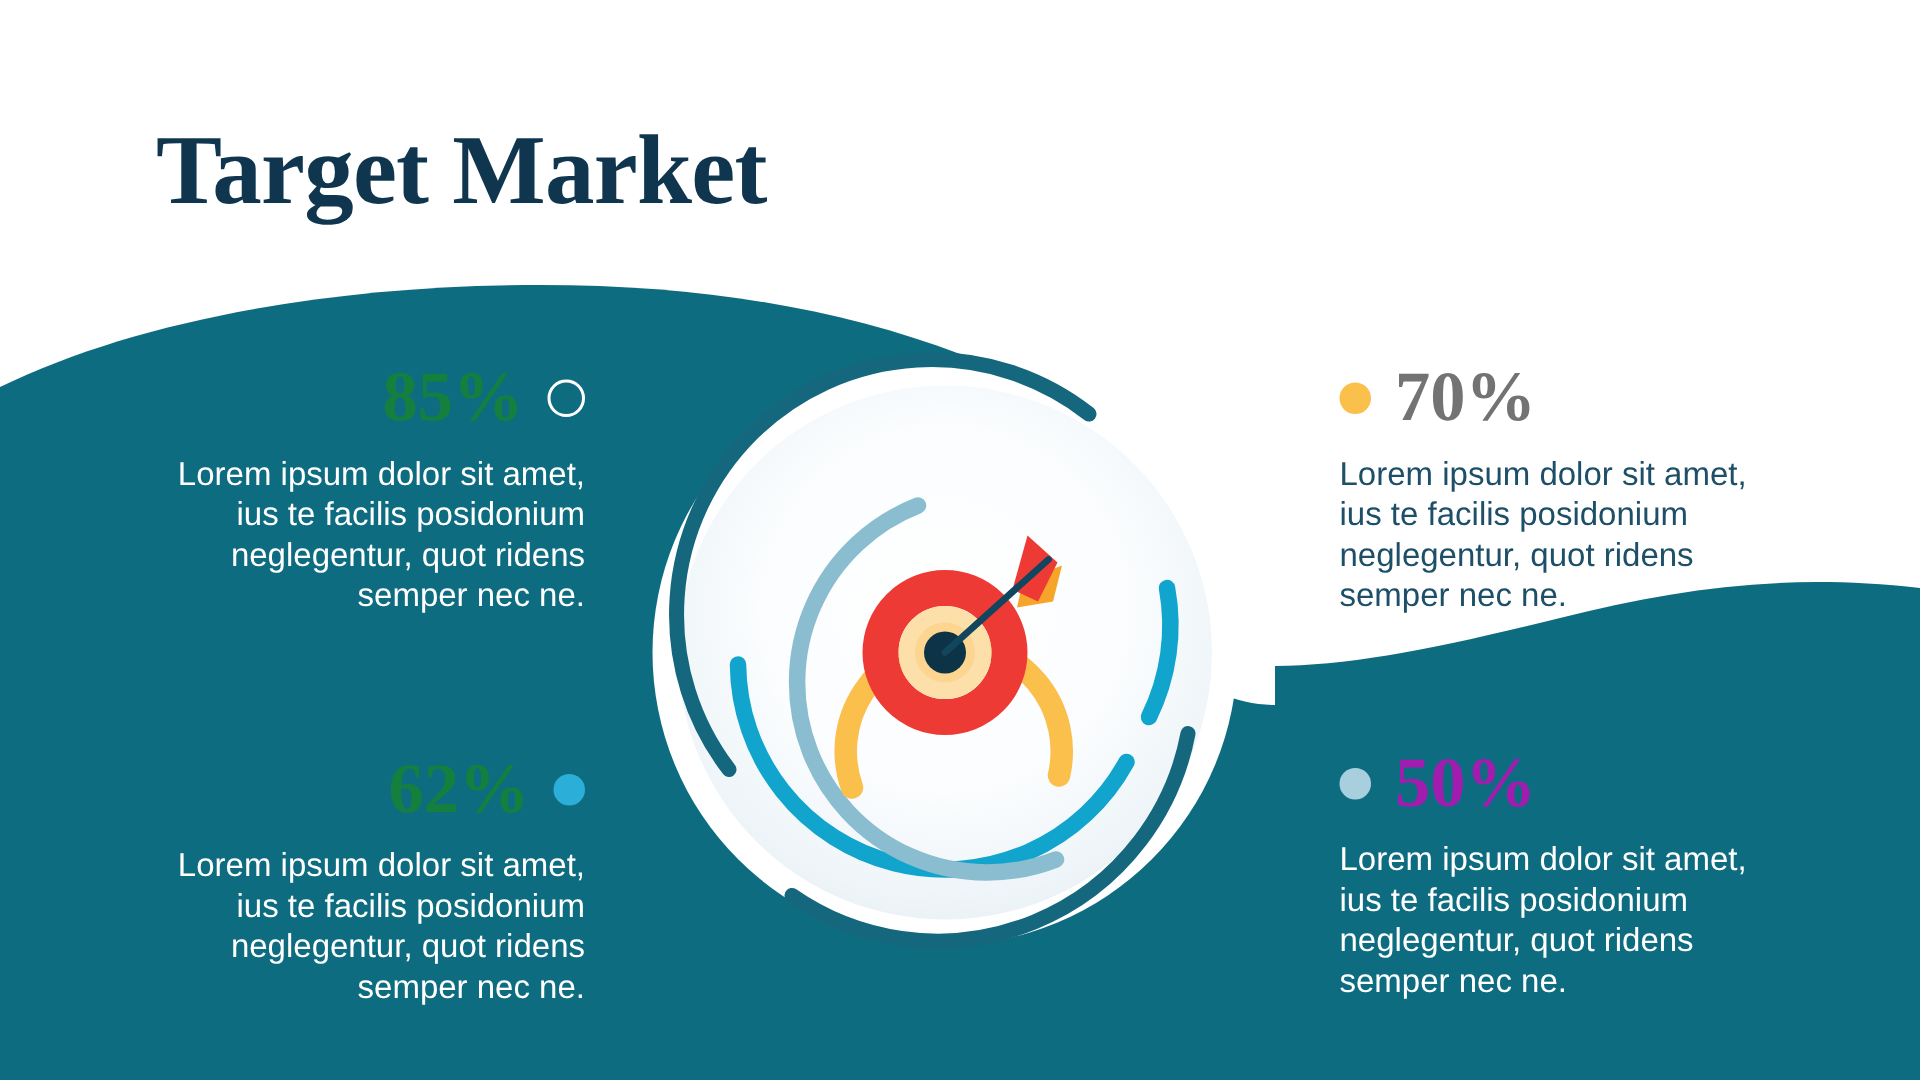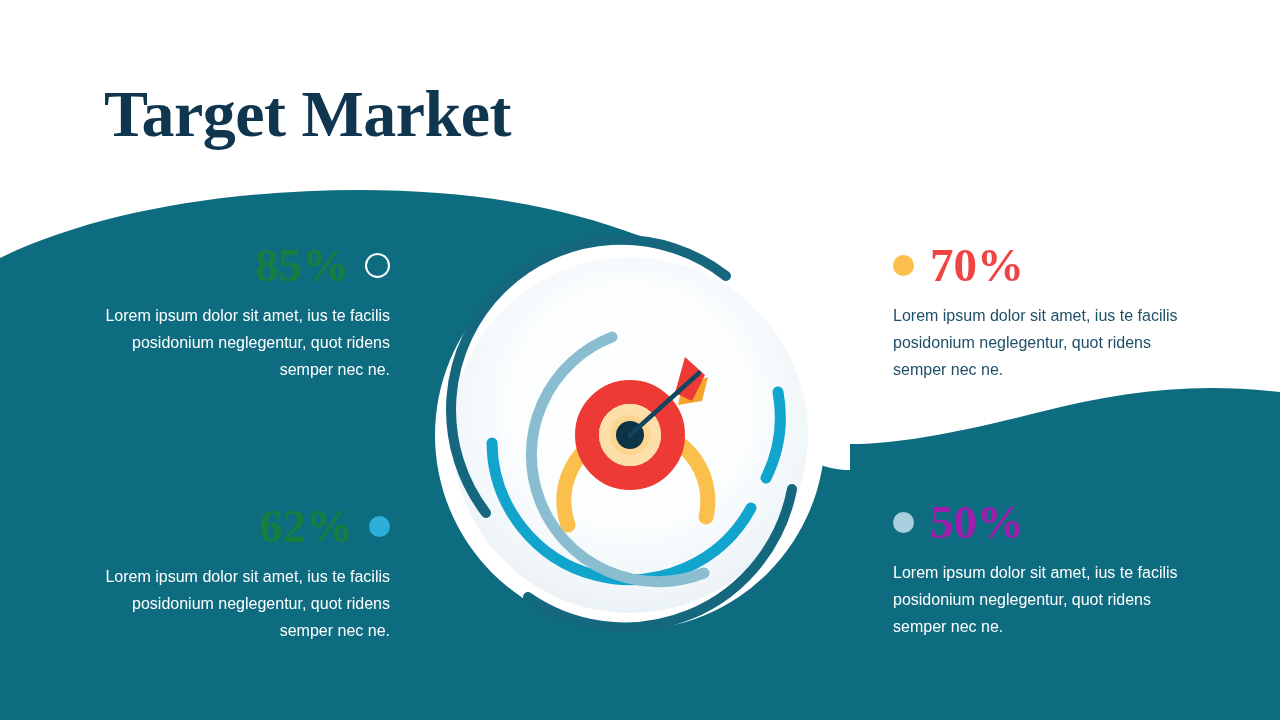--- a/index.html
+++ b/index.html
@@ -67,21 +67,21 @@
     white-space: nowrap;
   }
   .stat-dot {
     width: 21px;
     height: 21px;
     border-radius: 50%;
     flex: 0 0 auto;
   }
   .stat-desc {
     font-family: "Liberation Sans", sans-serif;
-    font-size: 16px;
+    font-size: 22px;
     line-height: 27px;
     margin-top: 8px;
   }
 
   
   .stat-left .stat-head { justify-content: flex-end; }
   .stat-left .stat-desc { text-align: right; }
   .stat-left .stat-value { color: #15803d; }
 
   
@@ -91,21 +91,21 @@
   #stat-85 { left: 100px; top: 236px; }
   #stat-62 { left: 100px; top: 497px; }
   #stat-70 { left: 893px; top: 236px; }
   #stat-50 { left: 893px; top: 493px; }
 
   #stat-85 .stat-desc,
   #stat-62 .stat-desc { color: #ffffff; }
   #stat-70 .stat-desc { color: #1d4f68; }
   #stat-50 .stat-desc { color: #ffffff; }
 
-  #stat-70 .stat-value { color: #ef4444; }
+  #stat-70 .stat-value { color: #737373; }
   #stat-50 .stat-value { color: #a21caf; }
 
   .dot-hollow {
     background: transparent;
     border: 2px solid #ffffff;
   }
 </style>
 </head>
 <body>
 

